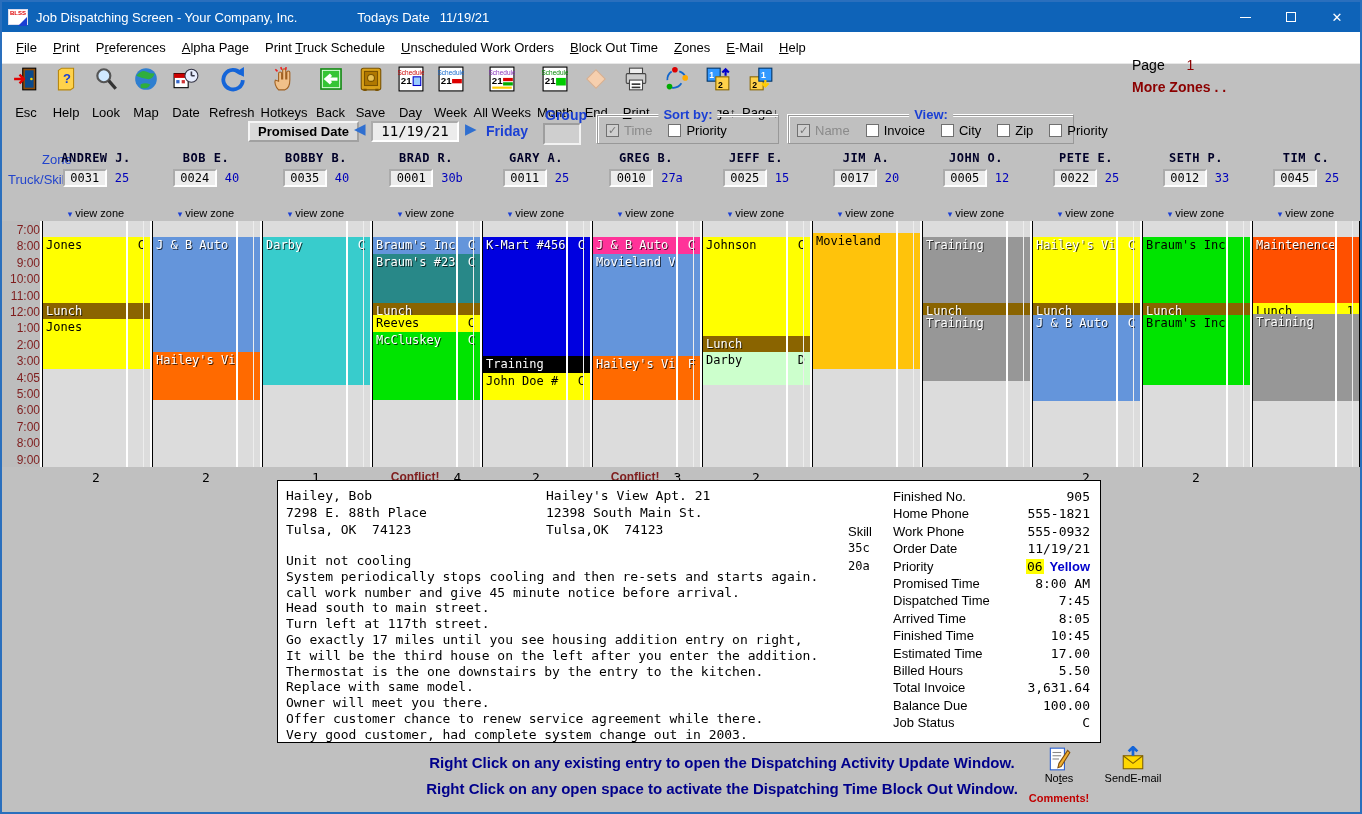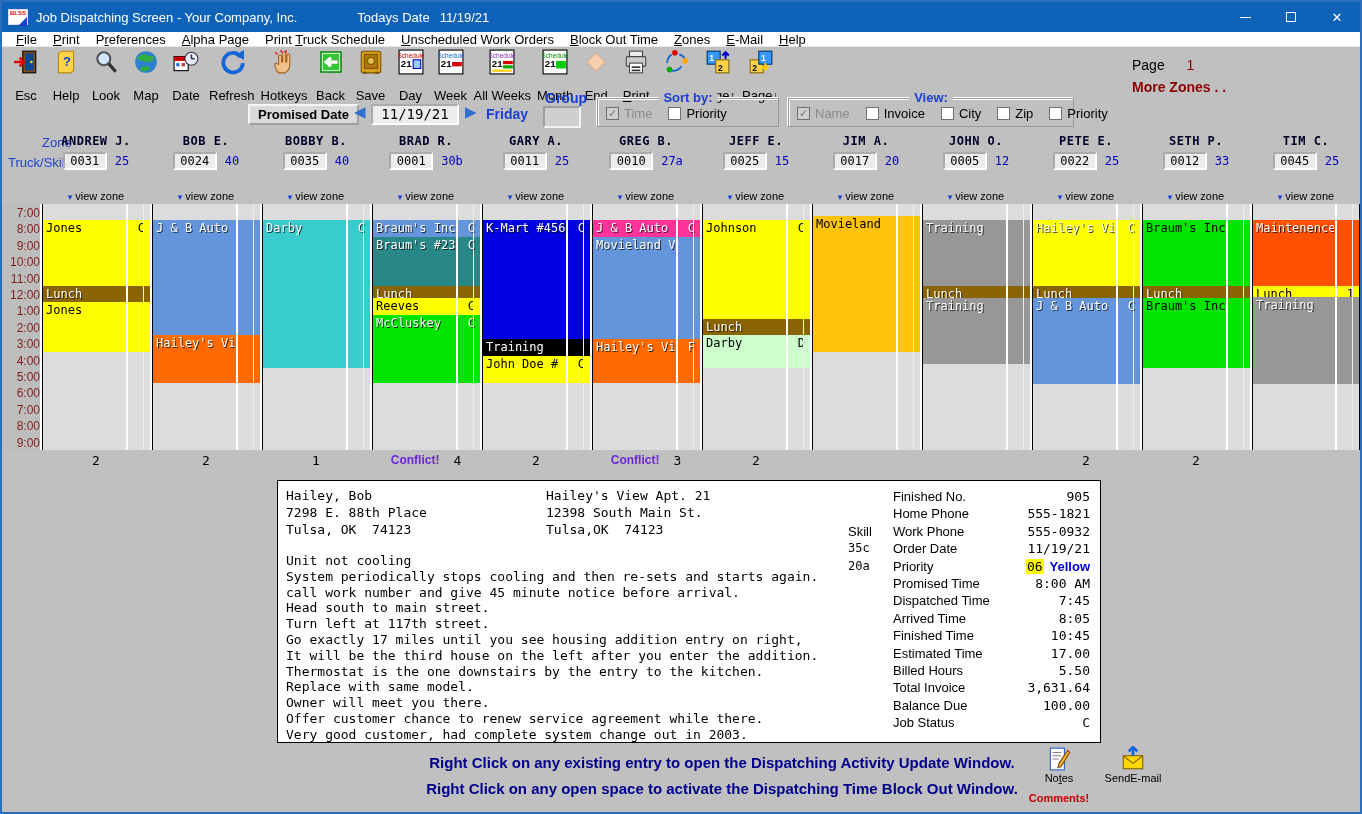--- a/index.html
+++ b/index.html
@@ -15,21 +15,21 @@
   .appicon i { position:absolute; right:0; bottom:-2px; width:0; height:0;
                border-left:9px solid transparent; border-bottom:9px solid #1a3fd4; }
   .tb-title { margin-right:60px; }
   .tb-date { display:flex; gap:10px; }
   .tb-ctrls { margin-left:auto; display:flex; height:30px; }
   .cap { width:46px; height:30px; display:flex; align-items:center; justify-content:center;
          color:#fff; font-size:13px; cursor:default; }
   .cap .minline { display:block; width:11px; height:1px; background:#fff; }
   .cap .maxbox { display:block; width:10px; height:10px; border:1px solid #fff; }
   
-  .menubar { height:15px; background:#fff; display:flex; align-items:center; padding-left:6px;
+  .menubar { height:32px; background:#fff; display:flex; align-items:center; padding-left:6px;
              font-size:13px; border-bottom:1px solid #e8e8e8; }
   .menu-item { padding:0 8px; color:#000; }
   .menu-item u { text-decoration:underline; }
   
   .toolbar { height:45px; position:relative; display:flex; align-items:flex-start; padding:1px 2px 0 4px; }
   .tbtn { display:flex; flex-direction:column; align-items:center; min-width:40px; padding:0 3px; }
   .tbtn .ic { width:30px; height:28px; display:flex; align-items:center; justify-content:center; }
   .tbtn .ic svg { width:26px; height:26px; }
   .tbtn .lb { font-size:13px; color:#000; line-height:12px; white-space:nowrap;margin-top:14px; }
   .tbtn .lb u { text-decoration:underline; }
@@ -87,21 +87,21 @@
   .blk-label { display:block; margin-right:25px; overflow:hidden; white-space:nowrap;
                font-family:"DejaVu Sans Mono",monospace; font-size:12px; line-height:14px;
                padding:1px 0 0 3px; }
   .blk.shadow .blk-label, .blk.shadow .blk-flag { text-shadow:1px 1px 0 rgba(0,0,0,0.75); }
   .blk-flag { position:absolute; right:5px; top:1px; font-family:"DejaVu Sans Mono",monospace;
               font-size:12px; z-index:7; }
   
   .cntrow { height:18px; margin-top:1px; }
   .cnt { display:flex; align-items:center; justify-content:center; gap:14px;
          font-family:"DejaVu Sans Mono",monospace; font-size:13px; color:#000; }
-  .conflict { color:#6d28d9; font-weight:bold; font-family:"Liberation Sans",sans-serif; font-size:12px; }
+  .conflict { color:#7f1d1d; font-weight:bold; font-family:"Liberation Sans",sans-serif; font-size:12px; }
   
   .panel { position:absolute; left:275px; top:478px; width:824px; height:263px; background:#fff;
            border:1px solid #000; font-family:"DejaVu Sans Mono",monospace; font-size:13px; color:#000; }
   .addr1 { position:absolute; left:8px; top:6px; line-height:17px; white-space:pre; }
   .addr2 { position:absolute; left:268px; top:6px; line-height:17px; white-space:pre; }
   .desc  { position:absolute; left:8px; top:72px; line-height:15.8px; white-space:pre; }
   .fields { position:absolute; left:570px; top:8px; right:6px; }
   .frow { position:relative; height:17.4px; }
   .fpre { position:absolute; left:0; width:38px; text-align:left; font-size:12px; }
   .fpre.sk { font-family:"Liberation Sans",sans-serif; font-size:13px; }
@@ -501,21 +501,21 @@
       <div class="gutter">
         <div class="tlabel" style="top: 2px;">7:00</div>
         <div class="tlabel" style="top: 18.4px;">8:00</div>
         <div class="tlabel" style="top: 34.8px;">9:00</div>
         <div class="tlabel" style="top: 51.2px;">10:00</div>
         <div class="tlabel" style="top: 67.6px;">11:00</div>
         <div class="tlabel" style="top: 84px;">12:00</div>
         <div class="tlabel" style="top: 100.4px;">1:00</div>
         <div class="tlabel" style="top: 116.8px;">2:00</div>
         <div class="tlabel" style="top: 133.2px;">3:00</div>
-        <div class="tlabel" style="top: 149.6px;">4:00</div>
+        <div class="tlabel" style="top: 149.6px;">4:05</div>
         <div class="tlabel" style="top: 166px;">5:00</div>
         <div class="tlabel" style="top: 182.4px;">6:00</div>
         <div class="tlabel" style="top: 198.8px;">7:00</div>
         <div class="tlabel" style="top: 215.2px;">8:00</div>
         <div class="tlabel" style="top: 231.6px;">9:00</div>
       </div>
       <div class="col">
         <div class="blk" style="top: 16.4px; height: 65.6px; background: rgb(255, 255, 0); color: rgb(0, 0, 0);">
           <span class="blk-label">Jones</span>
           <span class="blk-flag">C</span>

